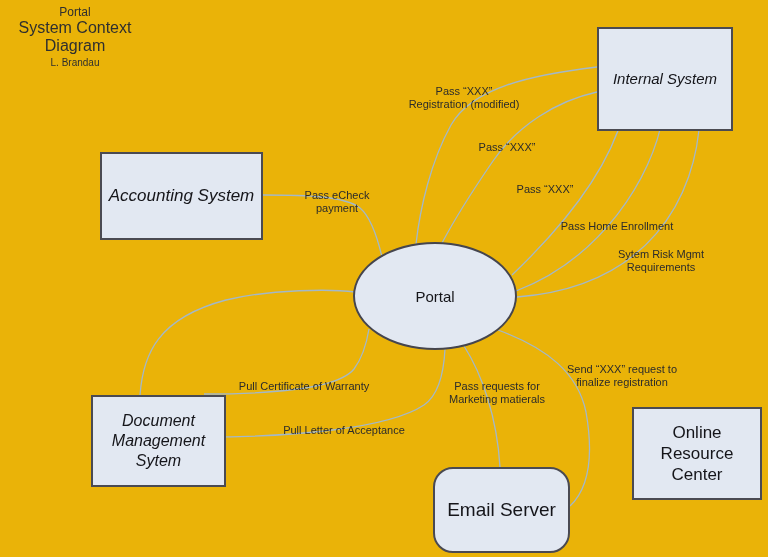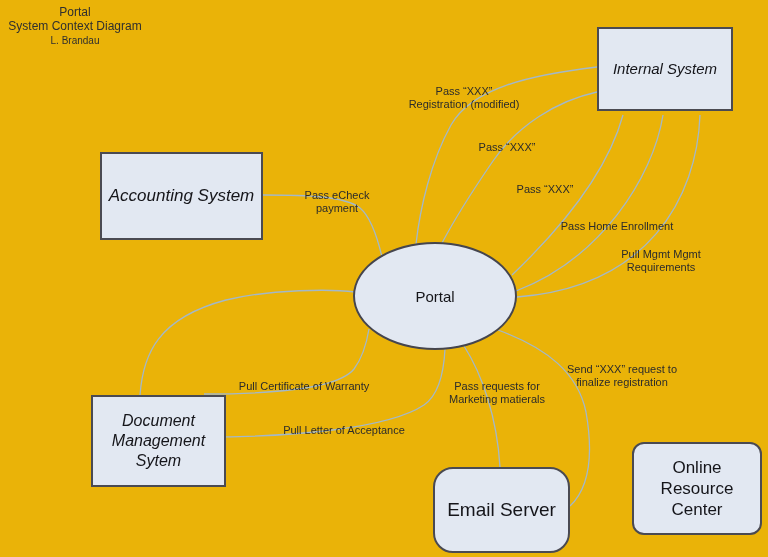--- a/index.html
+++ b/index.html
@@ -23,21 +23,21 @@
   .edge-label{
     position:absolute;transform:translate(-50%,-50%);
     font-size:11px;color:#2b2b2b;text-align:center;line-height:1.22;
     white-space:nowrap;
   }
   .edge-label.wrap{white-space:normal;}
   .title-block{
     position:absolute;left:0;top:5px;width:150px;text-align:center;color:#2f2f2f;
   }
   .title-block .t1{font-size:12px;}
-  .title-block .t2{font-size:12px;}
+  .title-block .t2{font-size:16px;}
   .title-block .t3{font-size:10px;margin-top:2px;}
 </style>
 </head>
 <body>
 
 <div class="canvas">
 
   <svg class="wires" viewBox="0 0 768 557">
     <path d="M 597 67 C 530 75, 472 88, 451 125 C 431 161, 420 208, 416 244"></path>
     <path d="M 597 92 C 556 101, 517 126, 493 161 C 471 193, 451 226, 442 243"></path>
@@ -51,53 +51,53 @@
     <path d="M 464 346 C 482 374, 497 417, 500 467"></path>
     <path d="M 498 330 C 547 348, 578 373, 586 412 C 593 452, 590 487, 570 506"></path>
   </svg>
 
   <div class="title-block">
     <div class="t1">Portal</div>
     <div class="t2">System Context Diagram</div>
     <div class="t3">L. Brandau</div>
   </div>
 
-  <div class="node italic" style="left:597px;top:27px;width:136px;height:84px;font-size:15px;">
+  <div class="node italic" style="left:597px;top:27px;width:136px;height:104px;font-size:15px;">
     <span>Internal System</span>
   </div>
 
   <div class="node italic" style="left:100px;top:152px;width:163px;height:88px;font-size:17px;">
     <span>Accounting System</span>
   </div>
 
   <div class="node italic" style="left:70px;top:395px;width:135px;height:92px;font-size:16px;margin-left:21px;">
     <span style="width:110px;">Document Management Sytem</span>
   </div>
 
   <div class="node" style="left:433px;top:467px;width:137px;height:86px;font-size:19px;border-radius:20px;">
     <span>Email Server</span>
   </div>
 
-  <div class="node" style="left:632px;top:442px;width:130px;height:93px;font-size:17px;border-radius:12px;">
+  <div class="node" style="left:632px;top:407px;width:130px;height:93px;font-size:17px;">
     <span style="width:95px;">Online Resource Center</span>
   </div>
 
   <div class="ellipse" style="left:353px;top:242px;width:164px;height:108px;">
     <span>Portal</span>
   </div>
 
   <div class="edge-label wrap" style="left:464px;top:98px;width:118px;">Pass “XXX” Registration (modified)</div>
 
   <div class="edge-label" style="left:507px;top:148px;">Pass “XXX”</div>
 
   <div class="edge-label" style="left:545px;top:190px;">Pass “XXX”</div>
 
   <div class="edge-label" style="left:617px;top:227px;">Pass Home Enrollment</div>
 
-  <div class="edge-label wrap" style="left:661px;top:261px;width:96px;">Pull Mgmt Mgmt Requirements</div>
+  <div class="edge-label wrap" style="left:661px;top:261px;width:96px;">Sytem Risk Mgmt Requirements</div>
 
   <div class="edge-label wrap" style="left:337px;top:202px;width:82px;">Pass eCheck payment</div>
 
 
   <div class="edge-label" style="left:304px;top:387px;">Pull Certificate of Warranty</div>
 
   <div class="edge-label" style="left:344px;top:431px;">Pull Letter of Acceptance</div>
 
   <div class="edge-label wrap" style="left:497px;top:393px;width:108px;">Pass requests for Marketing matierals</div>
 

